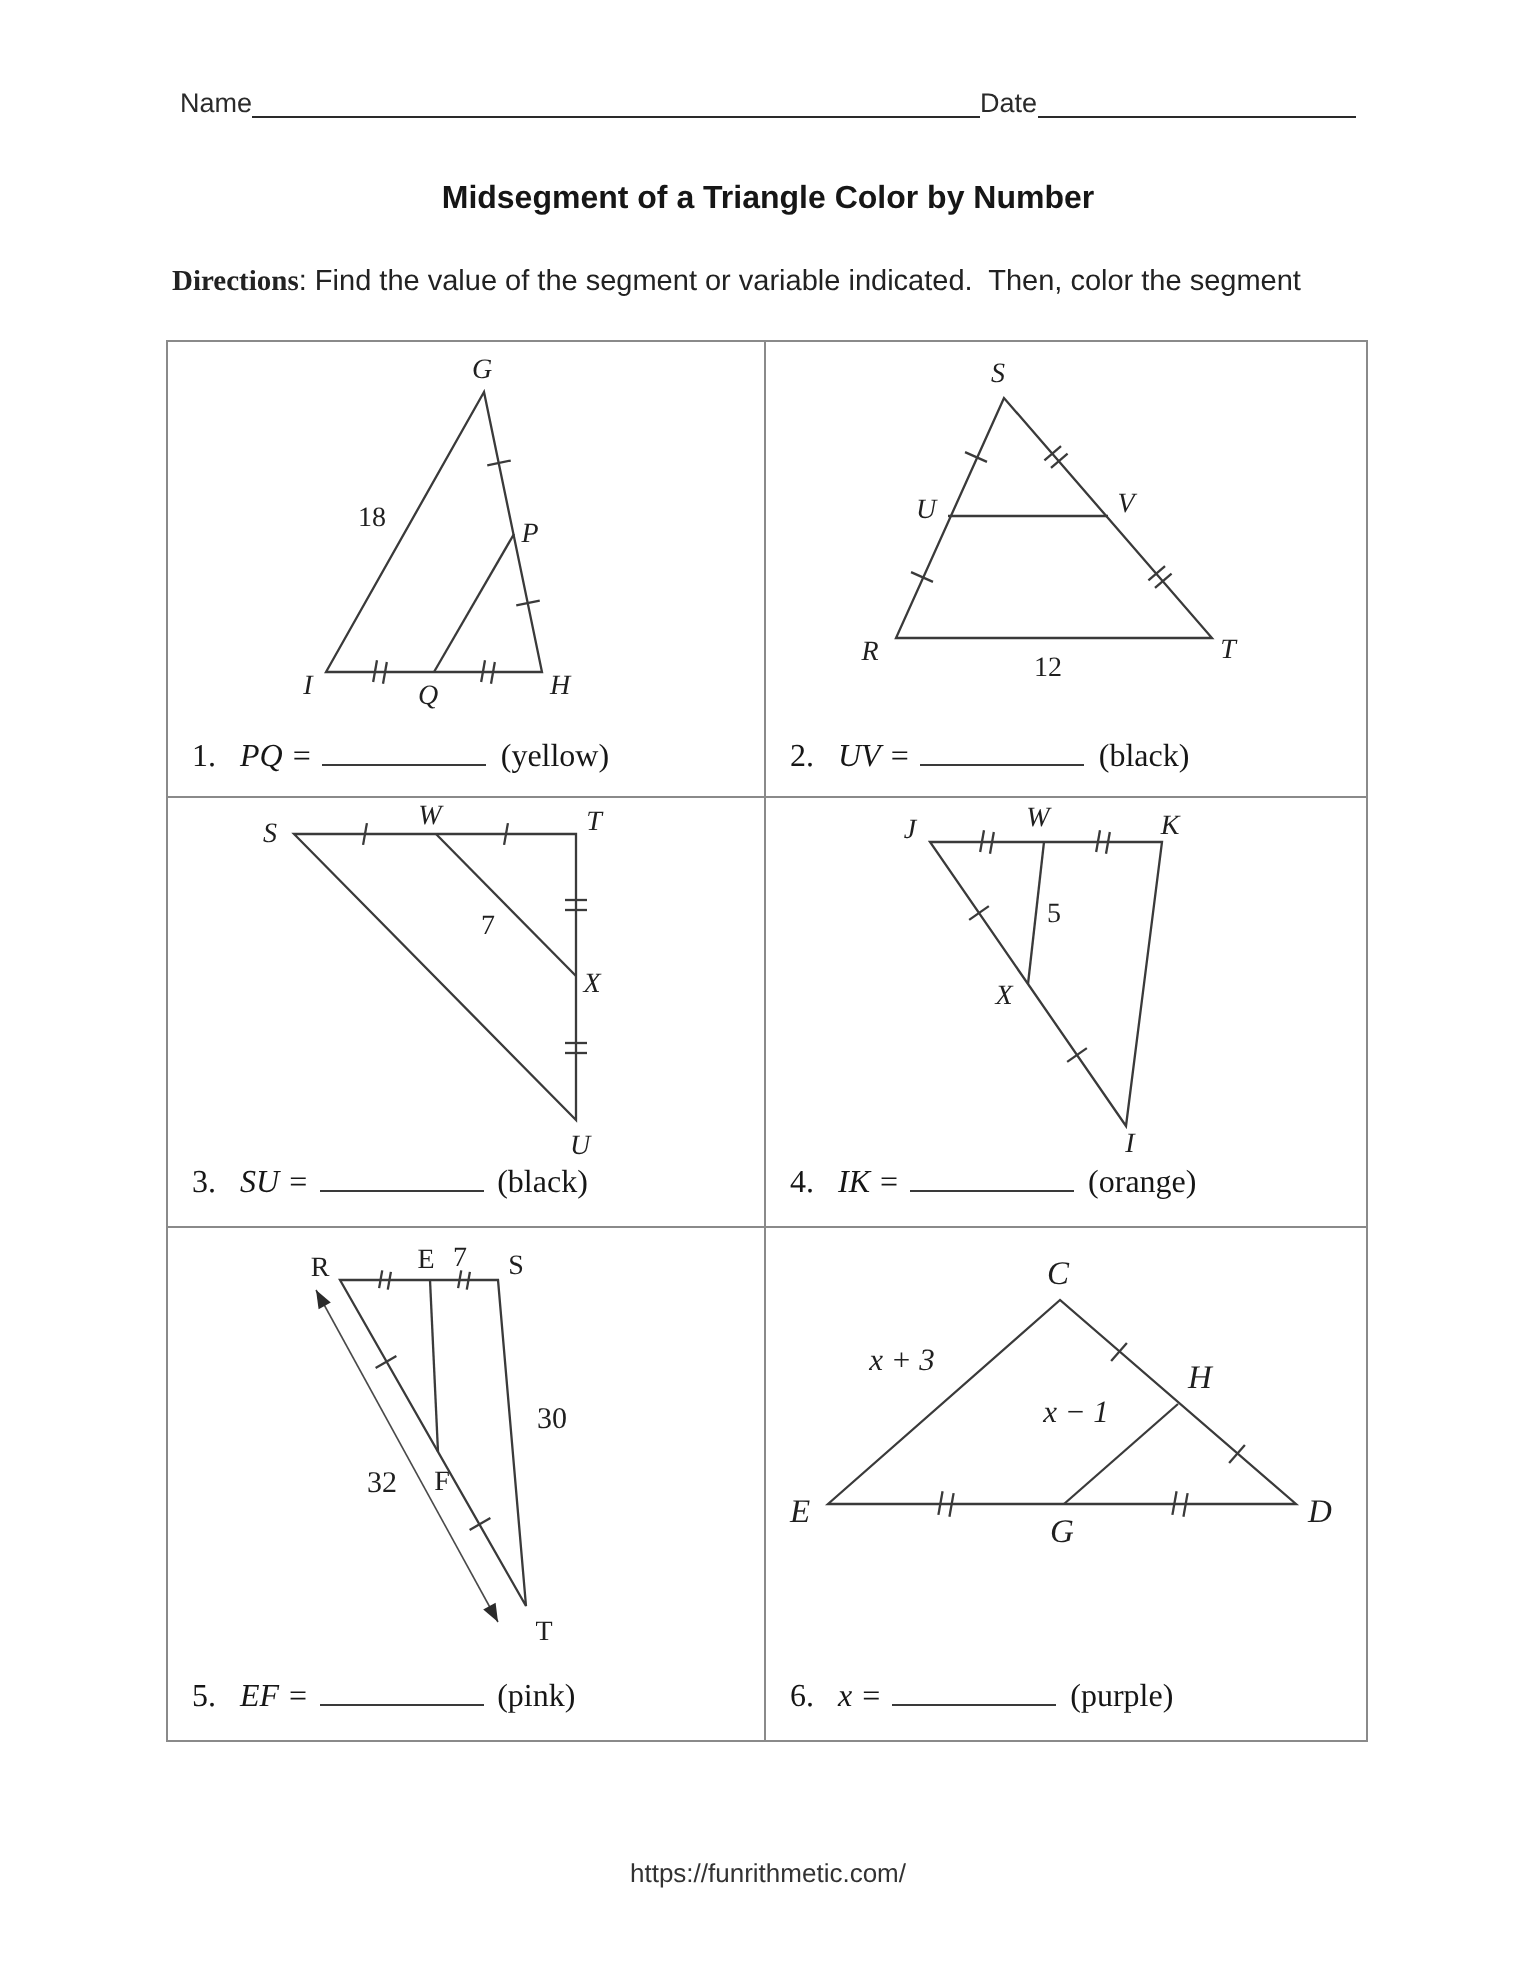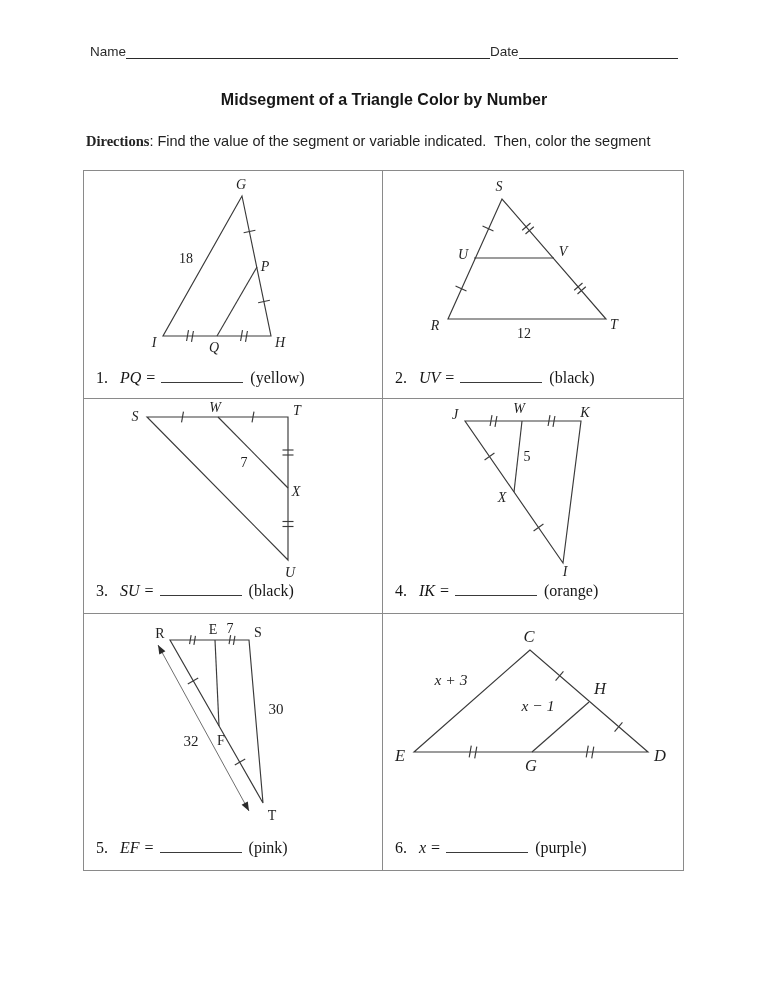--- a/index.html
+++ b/index.html
@@ -281,14 +281,15 @@
         <span class="qnum">6.</span>
         <span class="qvar">x</span>
         <span class="qeq">=</span>
         <span class="blank"></span>
         <span class="qcolor">(purple)</span>
       </div>
     </div>
 
   </div>
 
+  <div class="footer">https://funrithmetic.com/</div>
 
 </div>
 
 </body></html>

